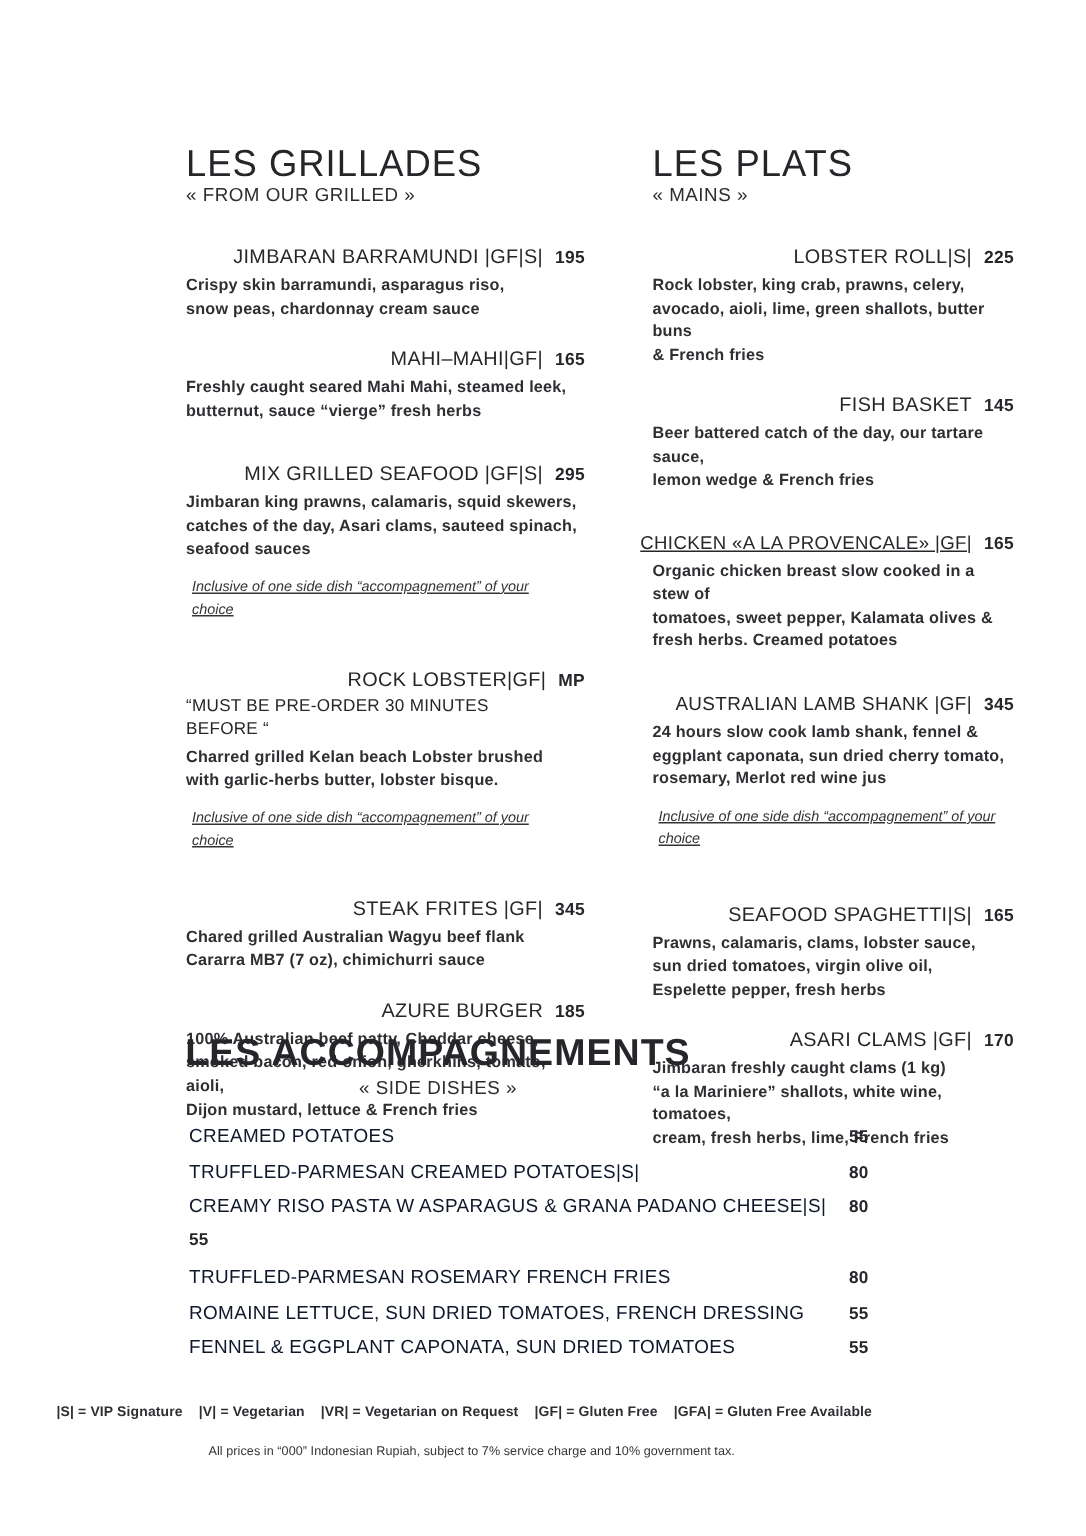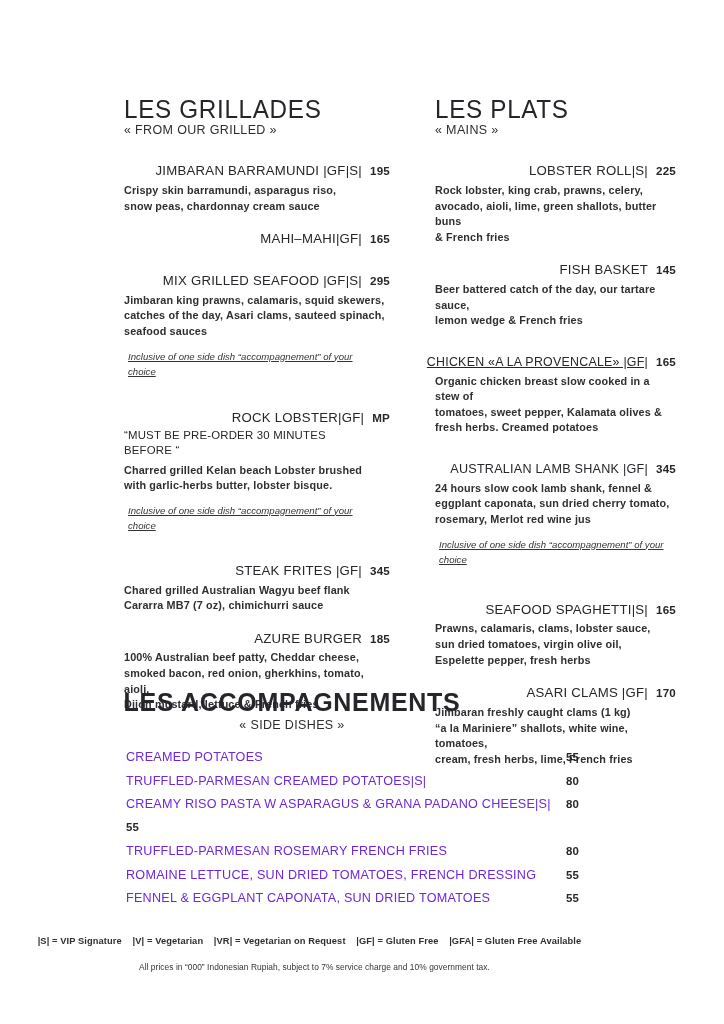--- a/index.html
+++ b/index.html
@@ -134,21 +134,21 @@
     padding: 0 0 0 126px;
   }
   .side-row {
     display: flex;
     align-items: baseline;
     height: 23.5px;
   }
   .side-name {
     font-size: 12.6px;
     letter-spacing: 0.25px;
-    color: #6d28d9;
+    color: #0f172a;
     width: 440px;
     white-space: nowrap;
   }
   .side-price {
     font-size: 11.4px;
     letter-spacing: 0.2px;
     color: #26262b;
     font-weight: 600;
   }
 
@@ -195,20 +195,21 @@
             <span class="item-price">195</span>
           </div>
           <div class="item-note">Crispy skin barramundi, asparagus riso,<br>snow peas, chardonnay cream sauce</div>
         </div>
 
         <div class="item gap-sm">
           <div class="item-head">
             <span class="item-name">MAHI–MAHI|GF|</span>
             <span class="item-price">165</span>
           </div>
+          <div class="item-note">Freshly caught seared Mahi Mahi, steamed leek,<br>butternut, sauce “vierge” fresh herbs</div>
         </div>
 
         <div class="item">
           <div class="item-head">
             <span class="item-name">MIX GRILLED SEAFOOD  |GF|S|</span>
             <span class="item-price">295</span>
           </div>
           <div class="item-note">Jimbaran king prawns, calamaris, squid skewers,<br>catches of the day, Asari clams, sauteed spinach,<br>seafood sauces</div>
           <div class="item-incl">Inclusive of one side dish “accompagnement” of your<br>choice</div>
         </div>

